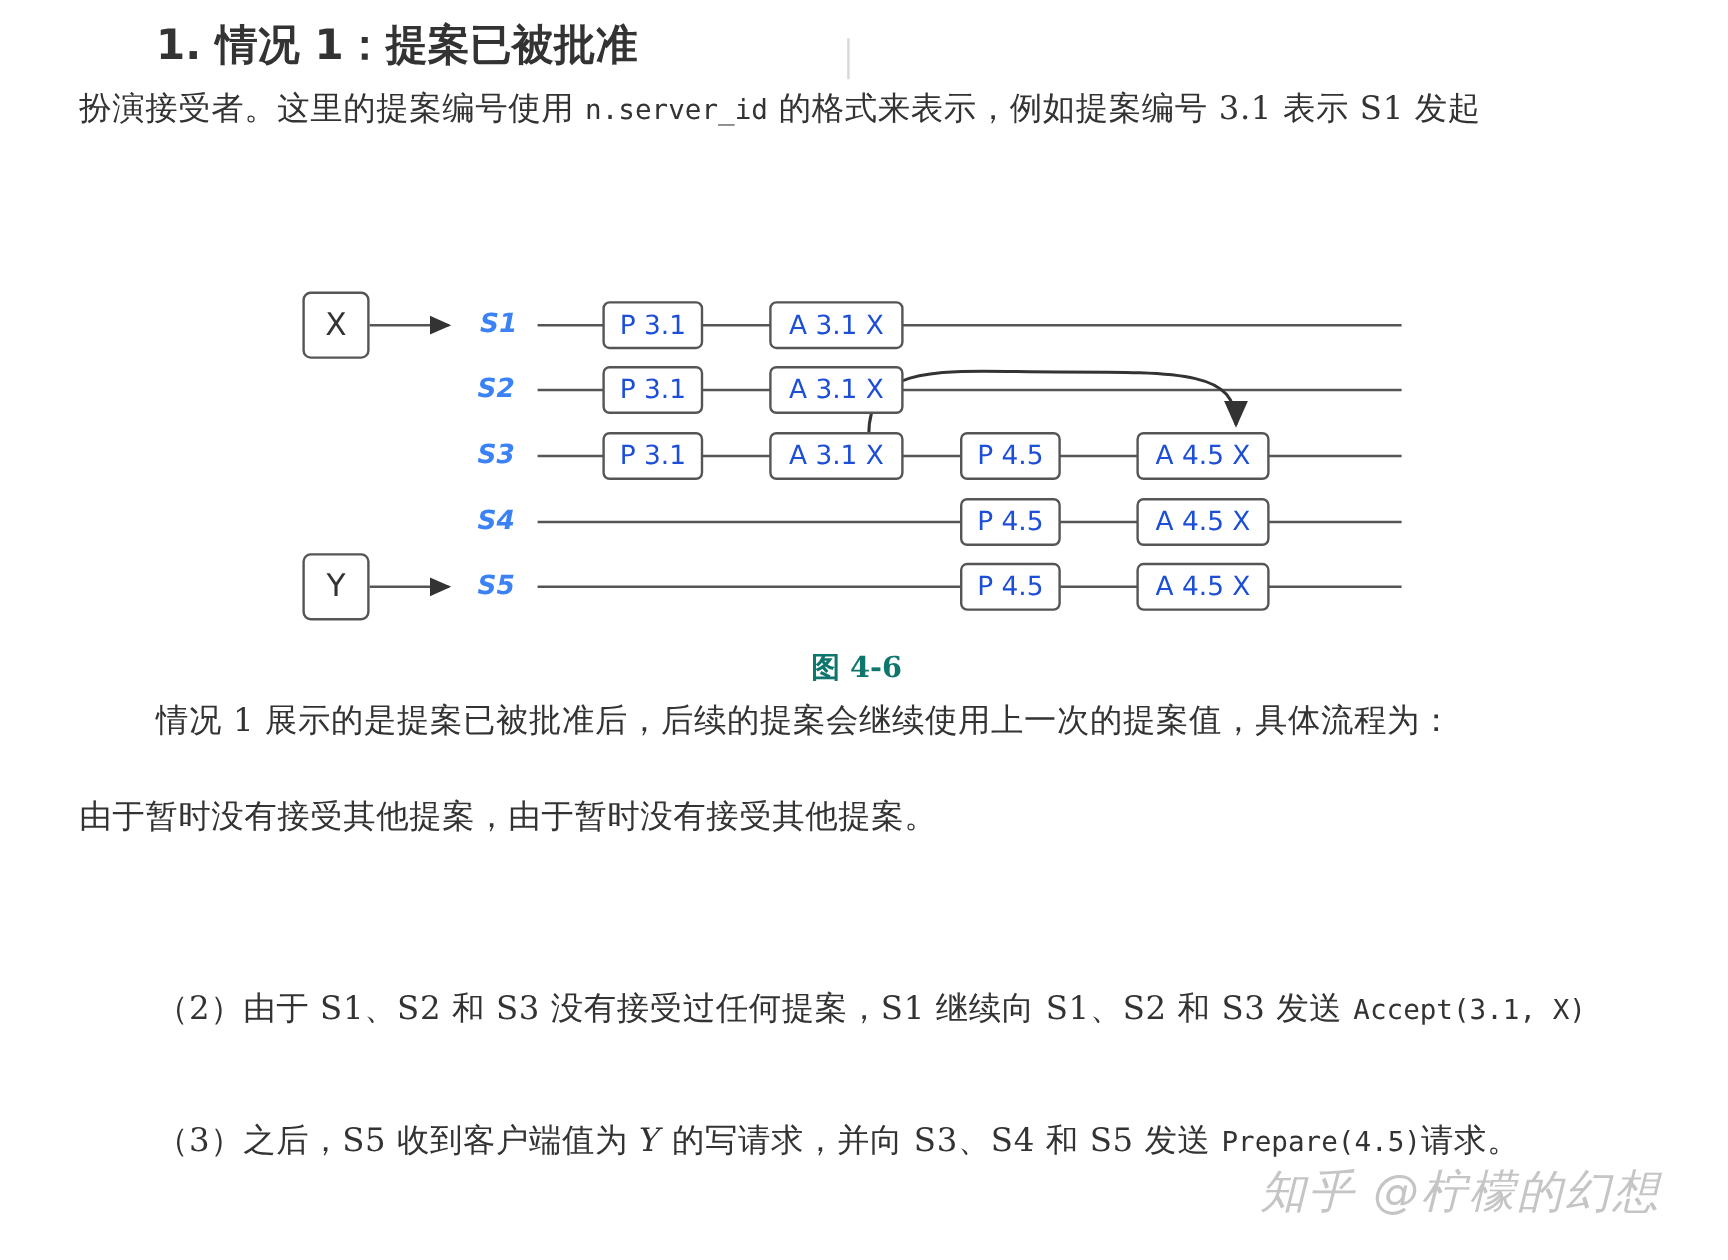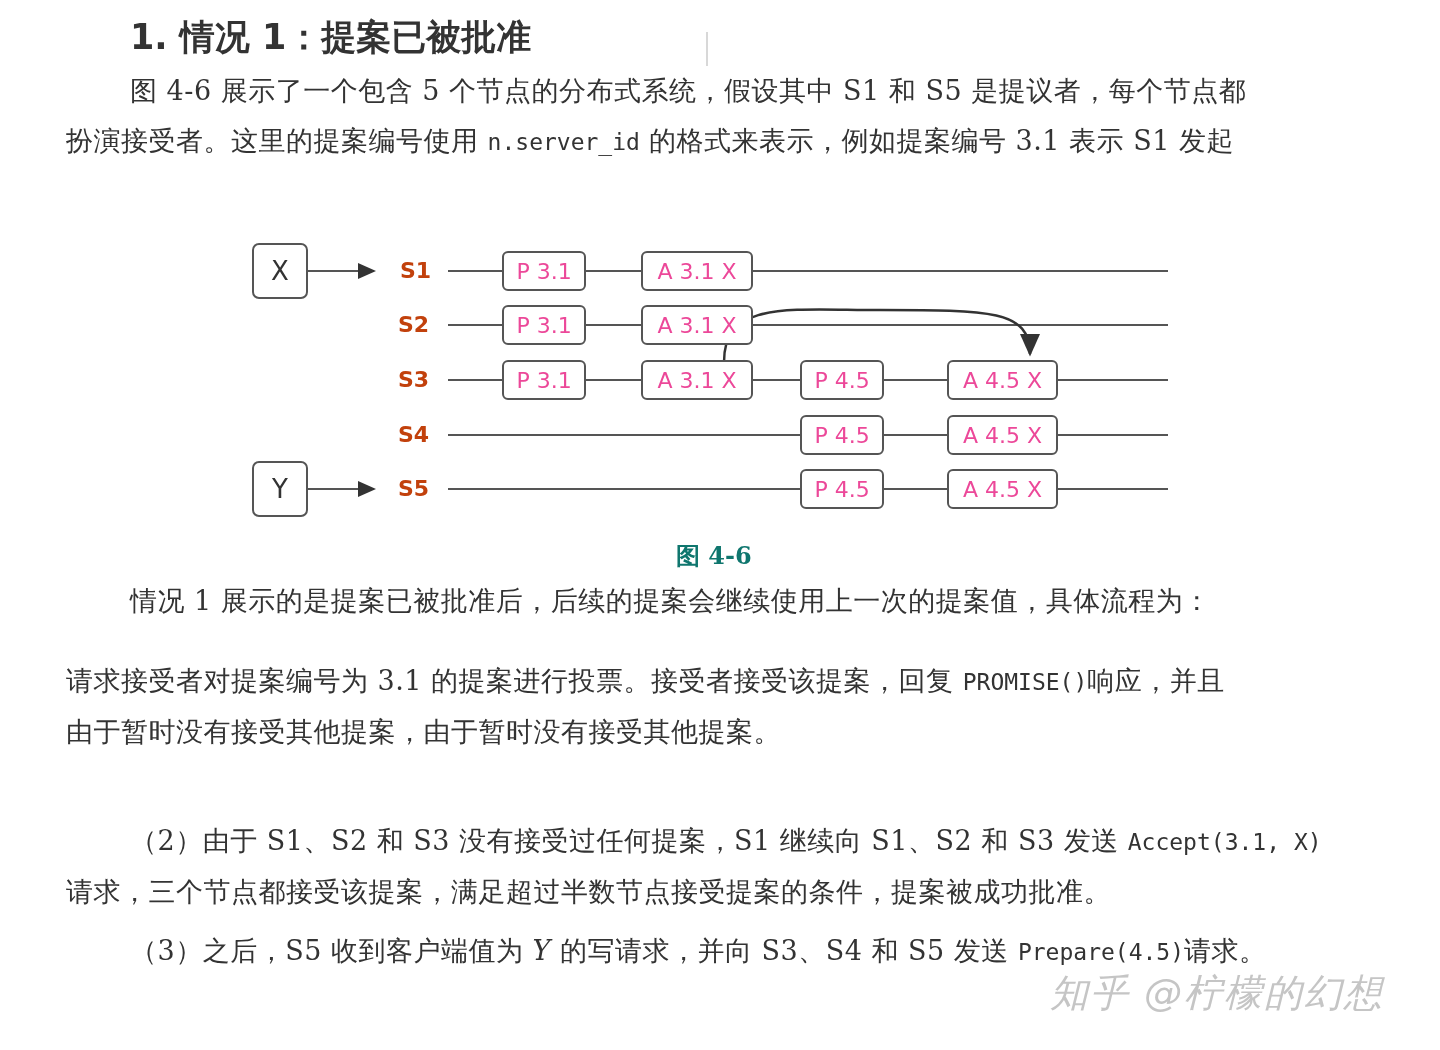--- a/index.html
+++ b/index.html
@@ -22,27 +22,27 @@
   .para .line { display: block; white-space: nowrap; }
   .para .indent { padding-left: 64px; }
   .mono { font-family: "DejaVu Sans Mono", "Liberation Mono", monospace; font-size: 23px; letter-spacing: 0; }
   .it { font-style: italic; }
   .scanmark { position: absolute; left: 706px; top: 32px; width: 2px; height: 34px; background: #d8d8d8; }
 
   .diagram { position: absolute; left: 0; top: 230px; width: 1440px; height: 310px; }
   .diagram svg { position: absolute; left: 0; top: 0; }
   .node-label {
     position: absolute; font-family: "DejaVu Sans", "Liberation Sans", sans-serif;
-    font-size: 22px; color: #c2410c; font-weight: bold;
+    font-size: 22px; color: #3b82f6; font-weight: bold; font-style: italic;
   }
   .box {
     position: absolute; box-sizing: border-box;
     border: 2px solid #555; border-radius: 6px; background: #fff;
     font-family: "DejaVu Sans", "Liberation Sans", sans-serif;
-    font-size: 22px; color: #ec4899;
+    font-size: 22px; color: #1d4ed8;
     display: flex; align-items: center; justify-content: center;
     height: 40px;
   }
   .client-box {
     position: absolute; box-sizing: border-box;
     width: 56px; height: 56px; border: 2px solid #555; border-radius: 7px;
     display: flex; align-items: center; justify-content: center;
     font-family: "DejaVu Sans", "Liberation Sans", sans-serif;
     font-size: 26px; color: #333; background: #fff;
   }
@@ -59,21 +59,20 @@
   }
 </style>
 </head>
 <body>
 
 <div class="scanmark"></div>
 
 <div class="heading">1. 情况 1：提案已被批准</div>
 
 <div class="para" style="top:66px;">
-  <span class="line indent">图 4-6 展示了一个包含 5 个节点的分布式系统，假设其中 S1 和 S5 是提议者，每个节点都</span>
   <span class="line"><span>扮演接受者。这里的提案编号使用 </span><span class="mono">n.server_id</span><span> 的格式来表示，例如提案编号 3.1 表示 S1 发起</span></span>
 </div>
 
 <div class="diagram">
   <svg width="1440" height="310">
     <defs>
       <marker id="ah" markerWidth="10" markerHeight="10" refX="8" refY="5" orient="auto">
         <path d="M0,1 L9,5 L0,9 Z" fill="#333"></path>
       </marker>
     </defs>
@@ -116,26 +115,24 @@
   <div class="box" style="left:947px; top:239px; width:111px;">A 4.5 X</div>
 </div>
 
 <div class="caption">图 4-6</div>
 
 <div class="para" style="top:576px;">
   <span class="line indent">情况 1 展示的是提案已被批准后，后续的提案会继续使用上一次的提案值，具体流程为：</span>
 </div>
 
 <div class="para" style="top:656px;">
-  <span class="line"><span>请求接受者对提案编号为 3.1 的提案进行投票。接受者接受该提案，回复 </span><span class="mono">PROMISE()</span><span>响应，并且</span></span>
   <span class="line">由于暂时没有接受其他提案，由于暂时没有接受其他提案。</span>
 </div>
 
 <div class="para" style="top:816px;">
   <span class="line indent"><span>（2）由于 S1、S2 和 S3 没有接受过任何提案，S1 继续向 S1、S2 和 S3 发送 </span><span class="mono">Accept(3.1, X)</span></span>
-  <span class="line">请求，三个节点都接受该提案，满足超过半数节点接受提案的条件，提案被成功批准。</span>
 </div>
 
 <div class="para" style="top:926px;">
   <span class="line indent"><span>（3）之后，S5 收到客户端值为 </span><span class="it">Y</span><span> 的写请求，并向 S3、S4 和 S5 发送 </span><span class="mono">Prepare(4.5)</span><span>请求。</span></span>
 </div>
 
 <div class="watermark">知乎 @柠檬的幻想</div>
 
 </body></html>

